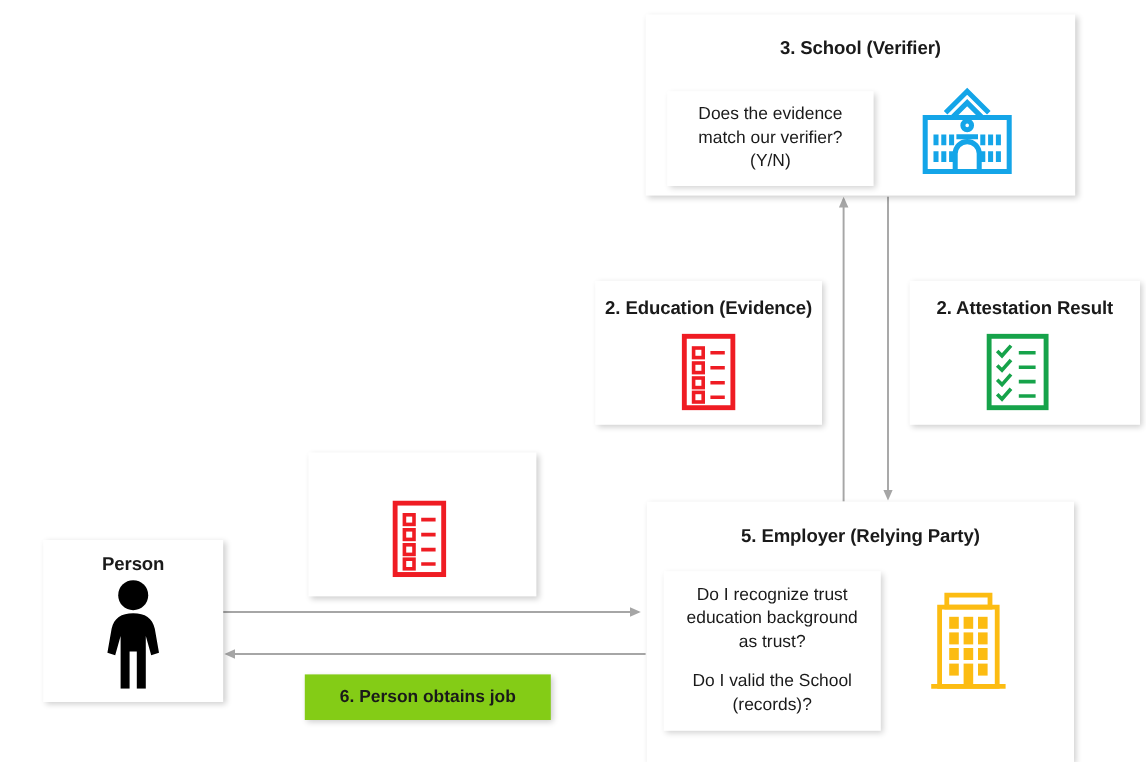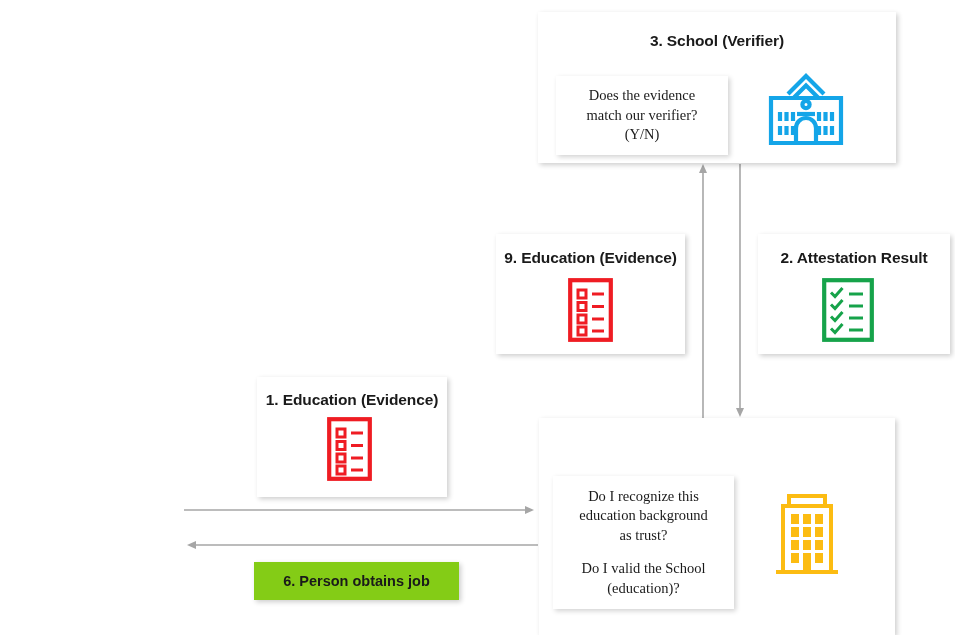--- a/index.html
+++ b/index.html
@@ -39,21 +39,20 @@
     box-sizing: border-box;
     display: flex;
     flex-direction: column;
     align-items: center;
     justify-content: center;
     text-align: center;
     font-size: 14.5px;
     color: #1a1a1a;
     line-height: 1.35;
     padding: 6px 8px;
-    font-family: Liberation Serif, serif;
   }
   .inner-box p { margin: 0; }
   .inner-box p + p { margin-top: 14px; }
 
   .label-card {
     position: absolute;
     background: #84cc16;
     box-shadow: 2px 2px 5px rgba(0,0,0,0.20);
     display: flex;
     align-items: center;
@@ -123,21 +122,21 @@
 
           <path d="M59 48 L59 57 M65.5 48 L65.5 57 M72 48 L72 57"></path>
 
           <path d="M59 62 L59 71 M65.5 62 L65.5 71 M72 62 L72 71"></path>
         </g>
       </svg>
     </div>
   </div>
 
   <div class="card" style="left:480px; top:234px; width:189px; height:120px;">
-    <div class="card-title" style="top:15px;">9. Education (Evidence)</div>
+    <div class="card-title" style="top:15px;">2. Education (Evidence)</div>
     <div class="icon-holder" style="left:72px; top:44px;">
       <svg width="45" height="64" viewBox="0 0 45 64">
         <rect x="2.2" y="2.2" width="40.6" height="59.6" fill="none" stroke="#ef1c23" stroke-width="4.2"></rect>
         <g stroke="#ef1c23" fill="none">
           <rect x="10" y="12" width="8" height="8" stroke-width="3"></rect>
           <rect x="10" y="24.5" width="8" height="8" stroke-width="3"></rect>
           <rect x="10" y="37" width="8" height="8" stroke-width="3"></rect>
           <rect x="10" y="49" width="8" height="8" stroke-width="3"></rect>
           <path d="M24 16 L36 16" stroke-width="3"></path>
           <path d="M24 28.5 L36 28.5" stroke-width="3"></path>
@@ -161,49 +160,75 @@
           <path d="M27 16 L41 16"></path>
           <path d="M27 28 L41 28"></path>
           <path d="M27 40 L41 40"></path>
           <path d="M27 52 L41 52"></path>
         </g>
       </svg>
     </div>
   </div>
 
   <div class="card" style="left:241px; top:377px; width:190px; height:120px;">
-    <div class="card-title" style="top:14px;">1. Education (Evidence)</div>
     <div class="icon-holder" style="left:70px; top:40px;">
       <svg width="45" height="64" viewBox="0 0 45 64">
         <rect x="2.2" y="2.2" width="40.6" height="59.6" fill="none" stroke="#ef1c23" stroke-width="4.2"></rect>
         <g stroke="#ef1c23" fill="none">
           <rect x="10" y="12" width="8" height="8" stroke-width="3"></rect>
           <rect x="10" y="24.5" width="8" height="8" stroke-width="3"></rect>
           <rect x="10" y="37" width="8" height="8" stroke-width="3"></rect>
           <rect x="10" y="49" width="8" height="8" stroke-width="3"></rect>
           <path d="M24 16 L36 16" stroke-width="3"></path>
           <path d="M24 28.5 L36 28.5" stroke-width="3"></path>
           <path d="M24 41 L36 41" stroke-width="3"></path>
           <path d="M24 53 L36 53" stroke-width="3"></path>
         </g>
       </svg>
     </div>
   </div>
 
+  <div class="card" style="left:20px; top:450px; width:150px; height:135px;">
+    <div class="card-title" style="top:12px;">Person</div>
+    <div class="icon-holder" style="left:51px; top:32px;">
+      <svg width="48" height="92" viewBox="0 0 48 92">
+        <g fill="#000000">
+          <circle cx="24" cy="14" r="12.5"></circle>
+          <path d="M24 29
+                   C 34 29, 40 33, 42 42
+                   L 45.5 62
+                   L 39 64
+                   L 34.5 48
+                   L 34.5 92
+                   L 27 92
+                   L 27 61
+                   L 21 61
+                   L 21 92
+                   L 13.5 92
+                   L 13.5 48
+                   L 9 64
+                   L 2.5 62
+                   L 6 42
+                   C 8 33, 14 29, 24 29 Z"></path>
+        </g>
+      </svg>
+    </div>
+  </div>
 
   <div class="card" style="left:523px; top:418px; width:356px; height:217px;">
+    <div class="card-title" style="top:21px;">5. Employer (Relying Party)</div>
     <div class="inner-box" style="left:14px; top:58px; width:181px; height:133px;">
       <p>
-        <span>Do I recognize this</span><br>
+        <span>Do I recognize trust</span><br>
         <span>education background</span><br>
         <span>as trust?</span>
       </p>
       <p>
         <span>Do I valid the School</span><br>
-        <span>(education)?</span>
+        <span>(records)?</span>
       </p>
     </div>
     <div class="icon-holder" style="left:232px; top:62px;">
       <svg width="72" height="100" viewBox="0 0 72 100">
         <g fill="none" stroke="#fcbc12" stroke-width="4" stroke-linejoin="miter">
 
           <path d="M18 16 L54 16 L54 26 L18 26 Z"></path>
 
           <path d="M12 26 L60 26 L60 92 L12 92 Z"></path>
 

